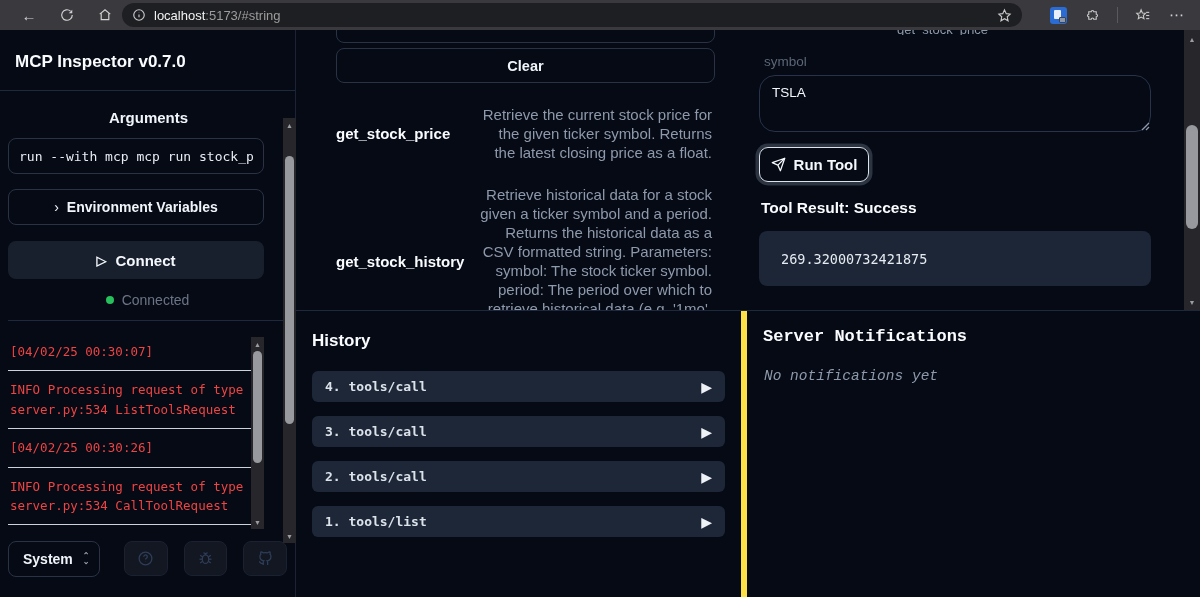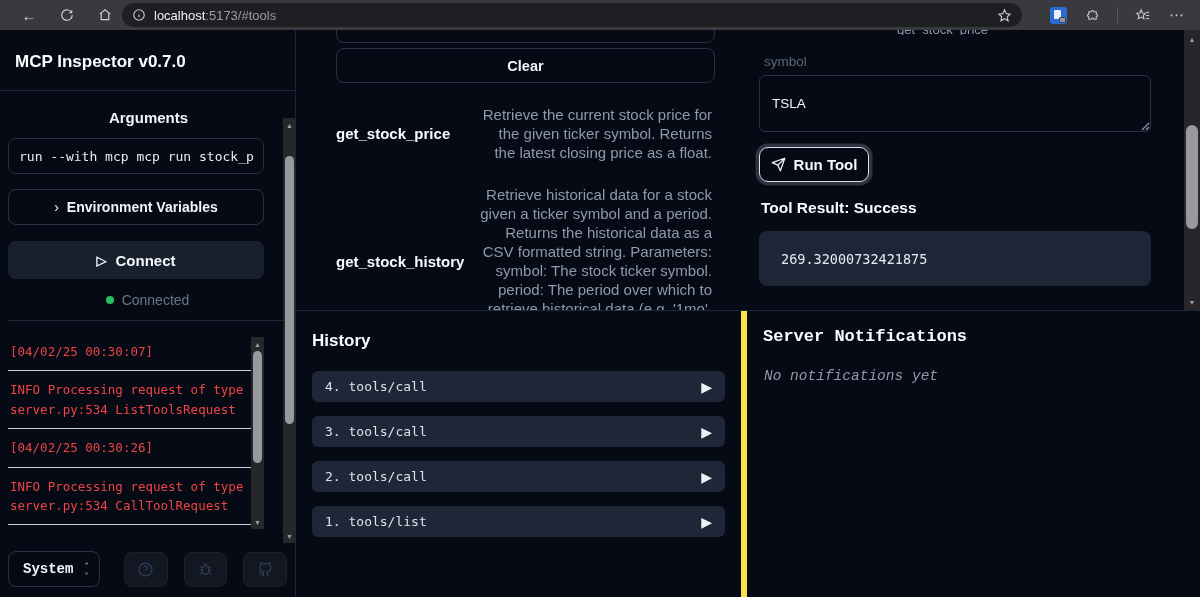--- a/index.html
+++ b/index.html
@@ -51,21 +51,21 @@
   .chev { font-size:14px; font-weight:normal; }
   .play-outline { font-size:13px; }
   .status-row { display:flex; align-items:center; justify-content:center; gap:8px; margin:13px 0 12px 0; }
   .dot { width:8px; height:8px; border-radius:50%; background:#27c05c; }
   .status-txt { color:#6b7585; font-size:14px; }
   .log-wrap { margin-top:12px; height:200px; overflow:hidden; position:relative; width:256px; }
   .log-inner { width:243px; }
   .log-entry { color:#ef4444; font-size:12.5px; line-height:1.55; padding:9px 0 9px 2px;
                border-bottom:1px solid #ccd2da; word-wrap:break-word; }
   .sb-bottom { position:absolute; left:0; bottom:0; width:295px; height:56px; display:flex;
-               align-items:center; padding:0 8px; gap:8px;font-family:Liberation Mono, monospace; }
+               padding:0 8px; gap:8px; }
   .theme-select { height:36px; min-width:92px; border:1px solid #2a3346; border-radius:8px; background:transparent;
                   color:#f1f5fa; font-size:14px; font-weight:bold; display:flex; align-items:center;
                   justify-content:space-between; padding:0 10px 0 14px; cursor:pointer; }
   .sel-chevs { display:flex; flex-direction:column; line-height:6px; font-size:8px; color:#9aa3b2; margin-left:10px; }
   .dim-btn { width:46px; height:35px; border-radius:8px; background:#121722; border:1px solid #1a2130;
              display:flex; align-items:center; justify-content:center; cursor:pointer; margin-left:8px; }
   .dim-btn svg { stroke:#2e3d58; fill:none; }
 
   
   .top-pane { position:absolute; left:296px; top:30px; width:904px; height:281px; overflow:hidden;
@@ -75,41 +75,41 @@
   .clear-btn { position:absolute; left:40px; top:18px; width:379px; height:35px; border:1px solid #2a3346;
                border-radius:8px; background:transparent; color:#f1f5fa; font-size:14.5px; font-weight:bold; cursor:pointer; }
   .tool-row { position:absolute; left:40px; width:376px; display:flex; align-items:center; }
   .tool-name { flex:0 0 142px; color:#fafcff; font-size:15px; font-weight:600; }
   .tool-desc { flex:1; text-align:right; color:#8e99ab; font-size:15px; line-height:19px; }
   .run-col { position:absolute; left:451px; top:0; width:437px; }
   .remnant { position:absolute; left:150px; top:0; width:120px; height:5px; overflow:hidden; }
   .remnant span { position:relative; top:-10px; color:#8e99ab; font-size:13px; }
   .param-label { position:absolute; left:17px; top:24px; color:#5b6676; font-size:13.5px; }
   .param-area { position:absolute; left:12px; top:45px; width:392px; height:57px; border:1px solid #28324a;
-                border-radius:6px; background:transparent; color:#f4f7fb; font-size:13.5px; padding:20px 12px;
+                border-radius:16px; background:transparent; color:#f4f7fb; font-size:13.5px; padding:9px 12px;
                 resize:none; outline:none; font-family:"Liberation Sans", sans-serif; }
   .resize-grip { position:absolute; left:393px; top:91px; width:10px; height:10px; pointer-events:none; }
   .run-btn { position:absolute; left:12px; top:117px; width:110px; height:35px; border-radius:9px;
              background:transparent; border:1.5px solid #dde3ec; box-shadow:0 0 0 3.5px rgba(148,163,184,0.28);
              color:#f5f8fc; font-size:15px; font-weight:bold; display:flex; align-items:center;
              justify-content:center; gap:8px; cursor:pointer; }
   .run-btn svg { stroke:#f5f8fc; fill:none; }
   .result-head { position:absolute; left:14px; top:169px; color:#fafcff; font-size:15.5px; font-weight:bold; }
   .result-box { position:absolute; left:12px; top:201px; width:392px; height:55px; background:#1d2636;
                 border-radius:8px; display:flex; align-items:center; padding-left:22px; }
   .result-val { color:#e6ebf2; font-size:13.5px;text-align:center; }
 
   
   .history-pane { position:absolute; left:296px; top:311px; width:451px; height:286px; border-right:6px solid #fde047; }
   .notif-pane { position:absolute; left:747px; top:307px; width:453px; height:286px;font-family:Liberation Mono, monospace; }
   .pane-head { color:#fafcff; font-size:17px; font-weight:bold; margin:20px 0 0 16px; }
   .hist-list { margin:20px 16px 0 16px; }
   .hist-item { height:31px; background:#1e2738; border-radius:6px; display:flex; align-items:center;
                padding:0 13px; margin-bottom:14px; cursor:pointer; }
-  .hist-label { color:#dbe2ea; font-size:13px; font-weight:normal; }
+  .hist-label { color:#dbe2ea; font-size:13px; font-weight:bold; }
   .hist-play { margin-left:auto; color:#eef2f7; font-size:14px; }
   .notif-empty { color:#8e99ab; font-size:14.5px; font-style:italic; margin:22px 0 0 17px; }
 </style>
 </head>
 <body>
 
 <div class="chrome">
   <div class="nav-btn" style="margin-left:14px">←</div>
   <div class="nav-btn" style="margin-left:8px">
     <svg width="14" height="14" viewBox="0 0 24 24" fill="none" stroke-width="2">
@@ -122,21 +122,21 @@
       <path d="M3 10.5 12 3l9 7.5"></path>
         <path d="M5.5 9v11h13V9"></path>
     </svg>
   </div>
   <div class="url-pill">
     <svg width="14" height="14" viewBox="0 0 24 24" fill="none" stroke="#c8c8c8" stroke-width="2">
       <circle cx="12" cy="12" r="9"></circle>
         <line x1="12" y1="11" x2="12" y2="16"></line>
         <line x1="12" y1="7.5" x2="12" y2="8"></line>
     </svg>
-    <span class="url-text"><span class="url-host">localhost</span><span class="url-rest">:5173/#tools</span></span>
+    <span class="url-text"><span class="url-host">localhost</span><span class="url-rest">:5173/#string</span></span>
     <svg class="pill-star" width="15" height="15" viewBox="0 0 24 24" fill="none" stroke="#c8c8c8" stroke-width="1.8">
       <polygon points="12 3 14.8 9 21 9.7 16.4 14 17.7 20.5 12 17.2 6.3 20.5 7.6 14 3 9.7 9.2 9"></polygon>
     </svg>
   </div>
   <div class="chrome-right">
     <div class="ext-badge">
       <div class="glyph"></div>
         <div class="lock"></div>
     </div>
     <div class="icon-16">

